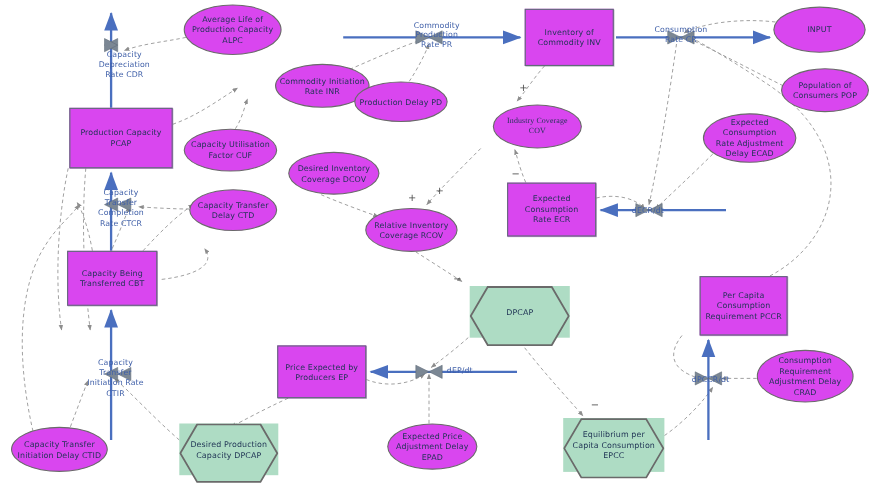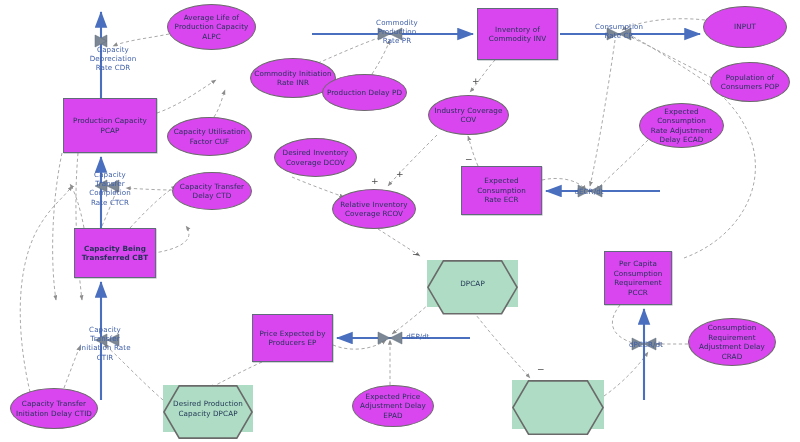--- a/index.html
+++ b/index.html
@@ -214,57 +214,57 @@
         <path d="M644,344 L656,338 L656,350 L644,344 Z"></path>
         <path d="M644,344 L632,338 L632,350 L644,344 Z"></path>
       </g>
     </g>
   </svg>
 
   <div id="nodes-layer">
       <div class="node stock" style="left: 63px; top: 98px; width: 94px; height: 55px;">
         <span class="lbl">Production Capacity<br>PCAP</span>
       </div>
-      <div class="node stock" style="left: 74px; top: 228px; width: 82px; height: 50px; font-weight: bold;">
+      <div class="node stock" style="left: 61px; top: 228px; width: 82px; height: 50px;">
         <span class="lbl">Capacity Being<br>Transferred CBT</span>
       </div>
       <div class="node stock" style="left: 477px; top: 8px; width: 81px; height: 52px;">
         <span class="lbl">Inventory of<br>Commodity INV</span>
       </div>
       <div class="node stock" style="left: 461px; top: 166px; width: 81px; height: 49px;">
         <span class="lbl">Expected Consumption<br>Rate ECR</span>
       </div>
       <div class="node stock" style="left: 252px; top: 314px; width: 81px; height: 48px;">
         <span class="lbl">Price Expected by<br>Producers EP</span>
       </div>
-      <div class="node stock" style="left: 604px; top: 251px; width: 68px; height: 54px;">
+      <div class="node stock" style="left: 636px; top: 251px; width: 80px; height: 54px;">
         <span class="lbl">Per Capita<br>Consumption<br>Requirement PCCR</span>
       </div>
       <div class="node aux" style="left: 167px; top: 4px; width: 89px; height: 46px;">
         <span class="lbl">Average Life of<br>Production Capacity<br>ALPC</span>
       </div>
       <div class="node aux" style="left: 216px; top: 58px; width: 86px; height: 40px; margin-left: 34px;">
         <span class="lbl">Commodity Initiation<br>Rate INR</span>
       </div>
       <div class="node aux" style="left: 322px; top: 74px; width: 85px; height: 37px;">
         <span class="lbl">Production Delay PD</span>
       </div>
       <div class="node aux" style="left: 167px; top: 117px; width: 85px; height: 39px;">
         <span class="lbl">Capacity Utilisation<br>Factor CUF</span>
       </div>
-      <div class="node aux" style="left: 274px; top: 138px; width: 83px; height: 39px;">
+      <div class="node aux" style="left: 262px; top: 138px; width: 83px; height: 39px;">
         <span class="lbl">Desired Inventory<br>Coverage DCOV</span>
       </div>
       <div class="node aux" style="left: 172px; top: 172px; width: 80px; height: 38px;">
         <span class="lbl">Capacity Transfer<br>Delay CTD</span>
       </div>
       <div class="node aux" style="left: 332px; top: 189px; width: 84px; height: 40px;">
         <span class="lbl">Relative Inventory<br>Coverage RCOV</span>
       </div>
-      <div class="node aux" style="left: 428px; top: 95px; width: 81px; height: 40px;">
+      <div class="node aux" style="left: 448px; top: 95px; width: 81px; height: 40px; font-family: Liberation Serif, serif;">
         <span class="lbl">Industry Coverage<br>COV</span>
       </div>
       <div class="node aux" style="left: 703px; top: 6px; width: 84px; height: 42px;">
         <span class="lbl">INPUT</span>
       </div>
       <div class="node aux" style="left: 710px; top: 62px; width: 80px; height: 40px;">
         <span class="lbl">Population of<br>Consumers POP</span>
       </div>
       <div class="node aux" style="left: 639px; top: 103px; width: 85px; height: 45px;">
         <span class="lbl">Expected Consumption<br>Rate Adjustment<br>Delay ECAD</span>
@@ -287,20 +287,21 @@
       <div class="node hex" style="left: 163px; top: 385px; width: 90px; height: 47px;">
         <svg class="hexbg" viewBox="0 0 100 60" preserveAspectRatio="none">
           <polygon points="18,1 82,1 99,30 82,59 18,59 1,30" fill="#aedcc4" stroke="#6a6a6a" stroke-width="1.6" vector-effect="non-scaling-stroke"></polygon>
         </svg>
         <span class="lbl">Desired Production<br>Capacity DPCAP</span>
       </div>
       <div class="node hex" style="left: 512px; top: 380px; width: 92px; height: 49px;">
         <svg class="hexbg" viewBox="0 0 100 60" preserveAspectRatio="none">
           <polygon points="18,1 82,1 99,30 82,59 18,59 1,30" fill="#aedcc4" stroke="#6a6a6a" stroke-width="1.6" vector-effect="non-scaling-stroke"></polygon>
         </svg>
+        <span class="lbl">Equilibrium per<br>Capita Consumption<br>EPCC</span>
       </div>
     </div>
   <div id="flows-layer">
       <div class="ratelabel" style="left: 82px; top: 45px; width: 62px;">Capacity
 Depreciation
 Rate CDR</div>
       <div class="ratelabel" style="left: 368px; top: 18px; width: 58px;">Commodity
 Production
 Rate PR</div>
       <div class="ratelabel" style="left: 588px; top: 22px; width: 62px;">Consumption

